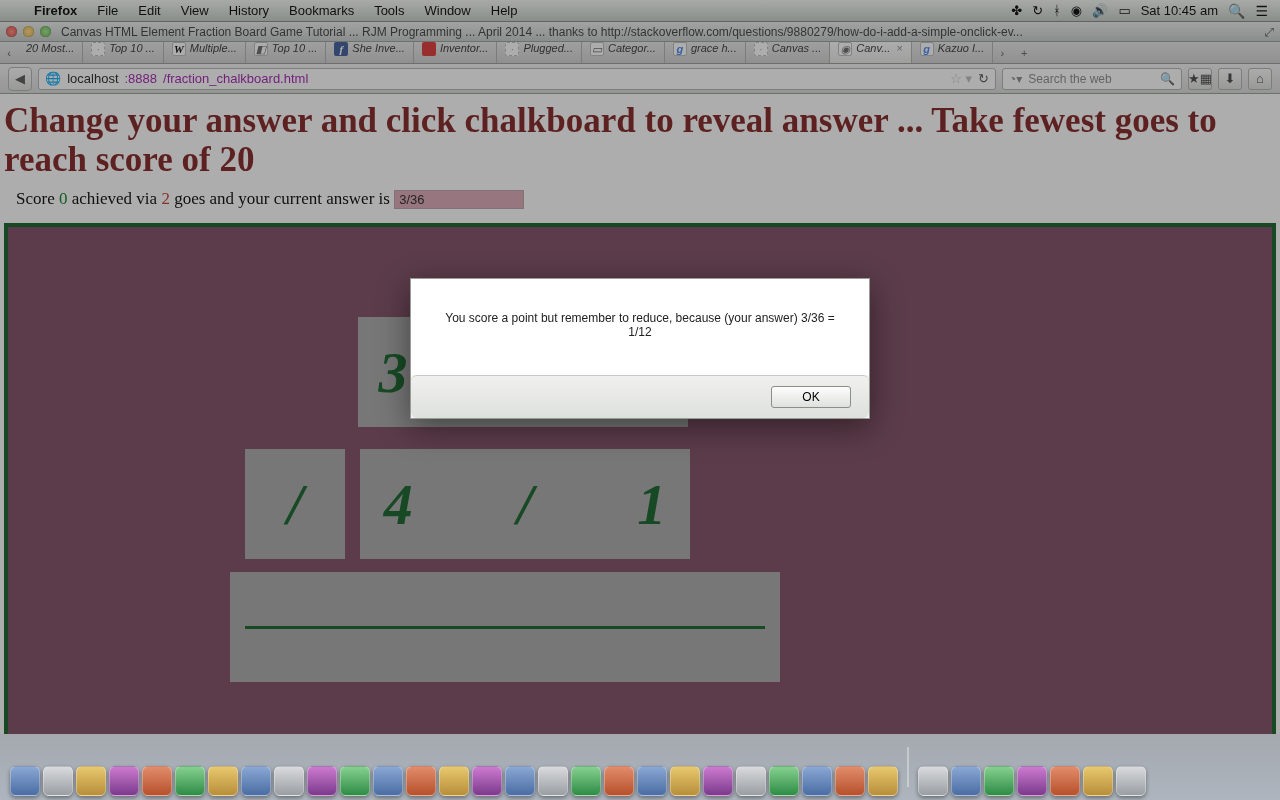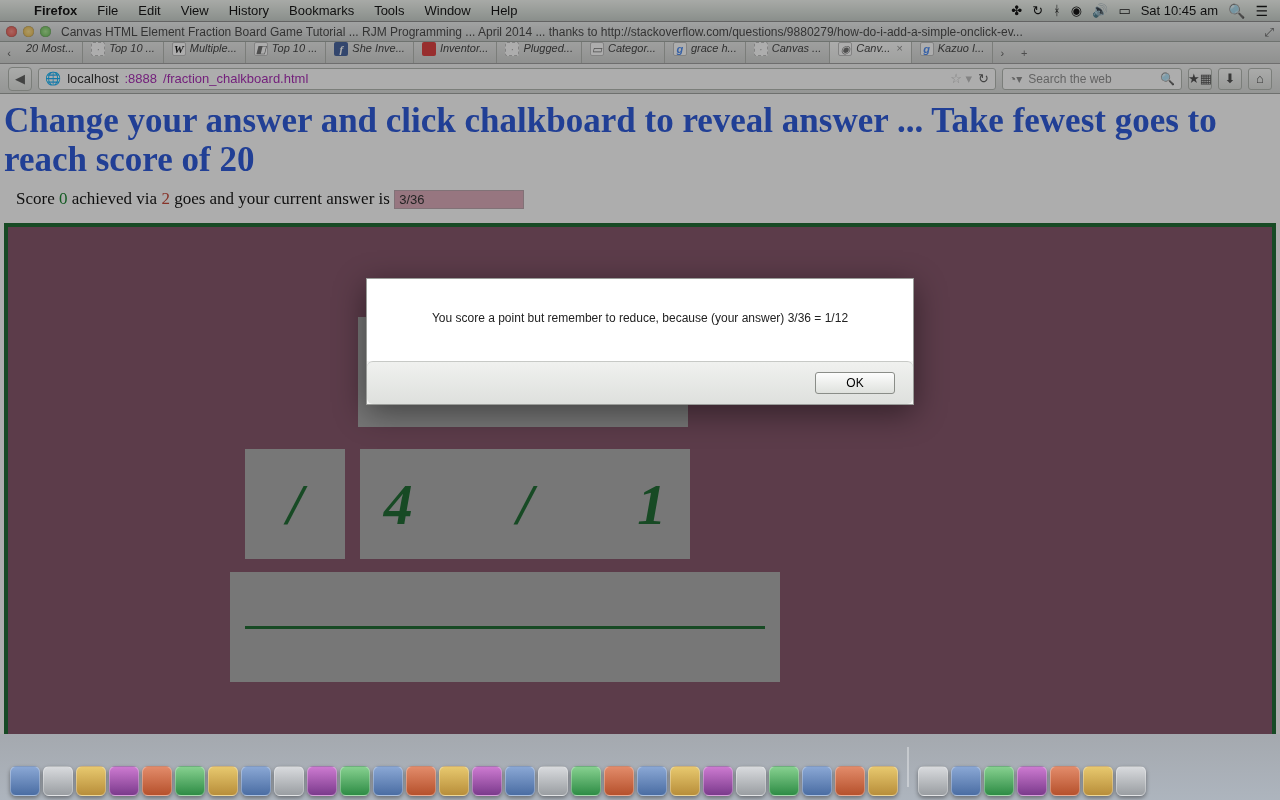--- a/index.html
+++ b/index.html
@@ -60,40 +60,40 @@
   .urlfield .host{color:#222;text-align:center;}
   .urlfield .path{color:#a21caf;}
   .urlfield .star{margin-left:auto;color:#bbb;font-size:13px;}
   .urlfield .reload{color:#555;font-size:13px;}
   .searchfield{width:180px;height:22px;border:1px solid #aeb3ad;border-radius:3px;background:#fff;display:flex;align-items:center;color:#888;font-size:12px;padding:0 6px;gap:6px;}
   .searchfield .sicon{color:#888;}
   .tbtn{width:24px;height:22px;border:1px solid #aeb3ad;border-radius:3px;background:linear-gradient(#fbfcfb,#dfe1de);display:flex;align-items:center;justify-content:center;color:#444;font-size:13px;}
 
   
   .page{background:#fff;height:640px;overflow:hidden;position:relative;}
-  .page h1{font-family:"Times New Roman",serif;font-weight:bold;font-size:35px;line-height:1.1;padding:8px 4px 10px;color:#1d4ed8;}
+  .page h1{font-family:"Times New Roman",serif;font-weight:bold;font-size:35px;line-height:1.1;padding:8px 4px 10px;color:#7f1d1d;}
   .scoreline{font-family:"Times New Roman",serif;font-size:17px;padding:0 4px 10px;color:#000;margin-left:12px;}
   .scoreline .v1{color:#0a7c23;}
   .scoreline .v2{color:#c23b2a;}
   .answerbox{display:inline-block;font-size:13px;font-family:Arial;border:1px solid #b8a0a8;background:#dca6b6;padding:1px 4px;width:130px;color:#222;}
   .chalkboard{margin:4px;border:4px solid #0d5f23;height:520px;position:relative;background:#7c4a5f;}
   
   .tile{position:absolute;background:#a8a8a8;font-family:Georgia,"Times New Roman",serif;font-style:italic;font-weight:bold;color:#0d5f23;display:flex;align-items:center;justify-content:center;font-size:58px;}
   .t-top{left:350px;top:90px;width:330px;height:110px;gap:60px;}
   .t-top span{display:inline-block;width:80px;text-align:center;}
   .slash{font-style:italic;font-weight:bold;}
   .t-sm{left:237px;top:222px;width:100px;height:110px;}
   .t-mid{left:352px;top:222px;width:330px;height:110px;gap:50px;}
   .t-mid span{display:inline-block;width:80px;text-align:center;}
   .t-long{left:222px;top:345px;width:550px;height:110px;flex-direction:column;}
   .t-long .line{width:520px;height:3px;background:#0d5f23;}
 
   
   .dim{position:absolute;inset:0;background:rgba(40,40,40,.38);}
-  .alert{position:absolute;left:50%;top:278px;transform:translateX(-50%);width:548px;background:#f5f5f4;border:1px solid #9a9c99;box-shadow:0 8px 30px rgba(0,0,0,.45);}
+  .alert{position:absolute;left:50%;top:278px;transform:translateX(-50%);width:460px;background:#f5f5f4;border:1px solid #9a9c99;box-shadow:0 8px 30px rgba(0,0,0,.45);}
   .alert .msg{padding:32px 22px 36px;font-size:12px;color:#222;text-align:center;background:#fff;}
   .alert .btnrow{display:flex;justify-content:flex-end;padding:10px 18px;background:linear-gradient(#f0f1ef,#dee0dd);border-top:1px solid #c7c9c6;border-radius:6px;}
   .alert button{width:80px;height:22px;font-size:12px;border:1px solid #8a8d88;border-radius:3px;background:linear-gradient(#fdfdfd,#dfe1dd);color:#000;cursor:default;}
 
   
   .dock{position:absolute;left:0;right:0;bottom:0;height:66px;background:linear-gradient(rgba(210,215,222,.4),rgba(180,188,198,.85));display:flex;align-items:flex-end;padding:4px 10px 4px;gap:3px;}
   .dicon{width:30px;height:30px;border-radius:6px;background:linear-gradient(#8aa7d4,#4a6da3);box-shadow:0 2px 4px rgba(0,0,0,.4);border:1px solid rgba(255,255,255,.3);}
   .dicon.alt1{background:linear-gradient(#e7c86e,#b88e3a);}
   .dicon.alt2{background:linear-gradient(#86d08f,#2e8c45);}
   .dicon.alt3{background:linear-gradient(#cc7ad0,#7b3a8c);}

